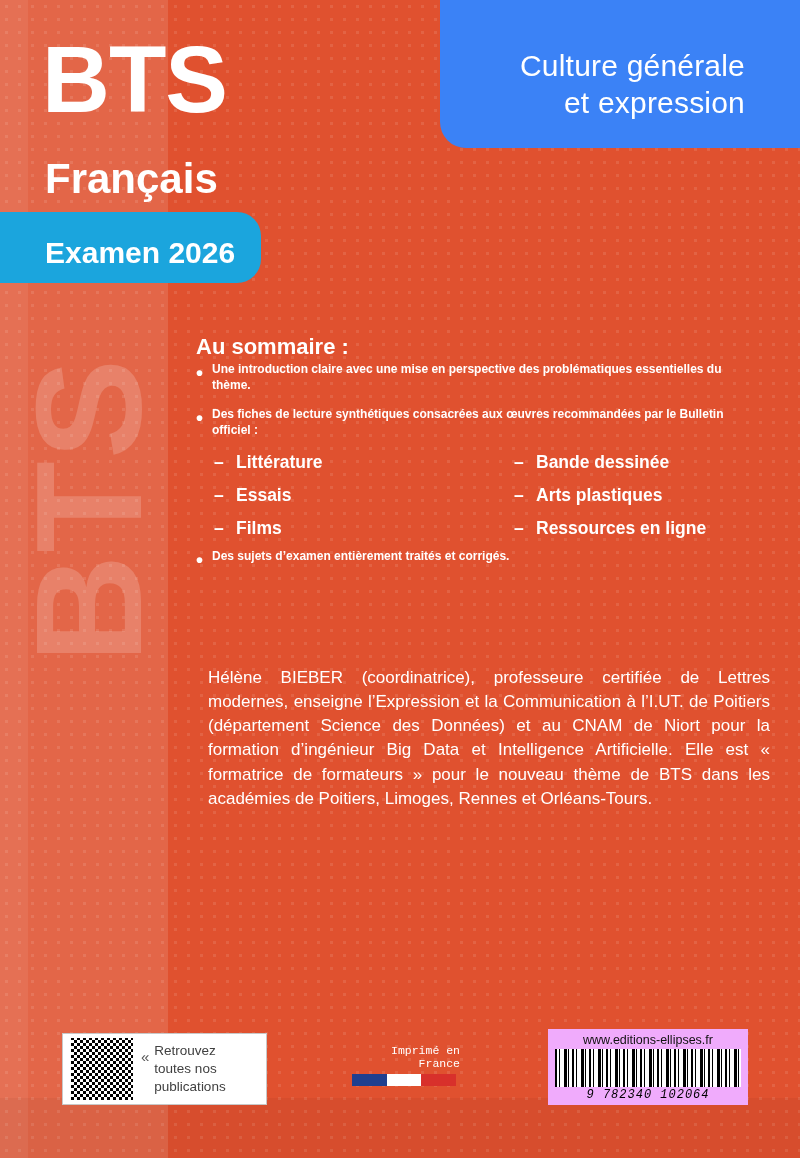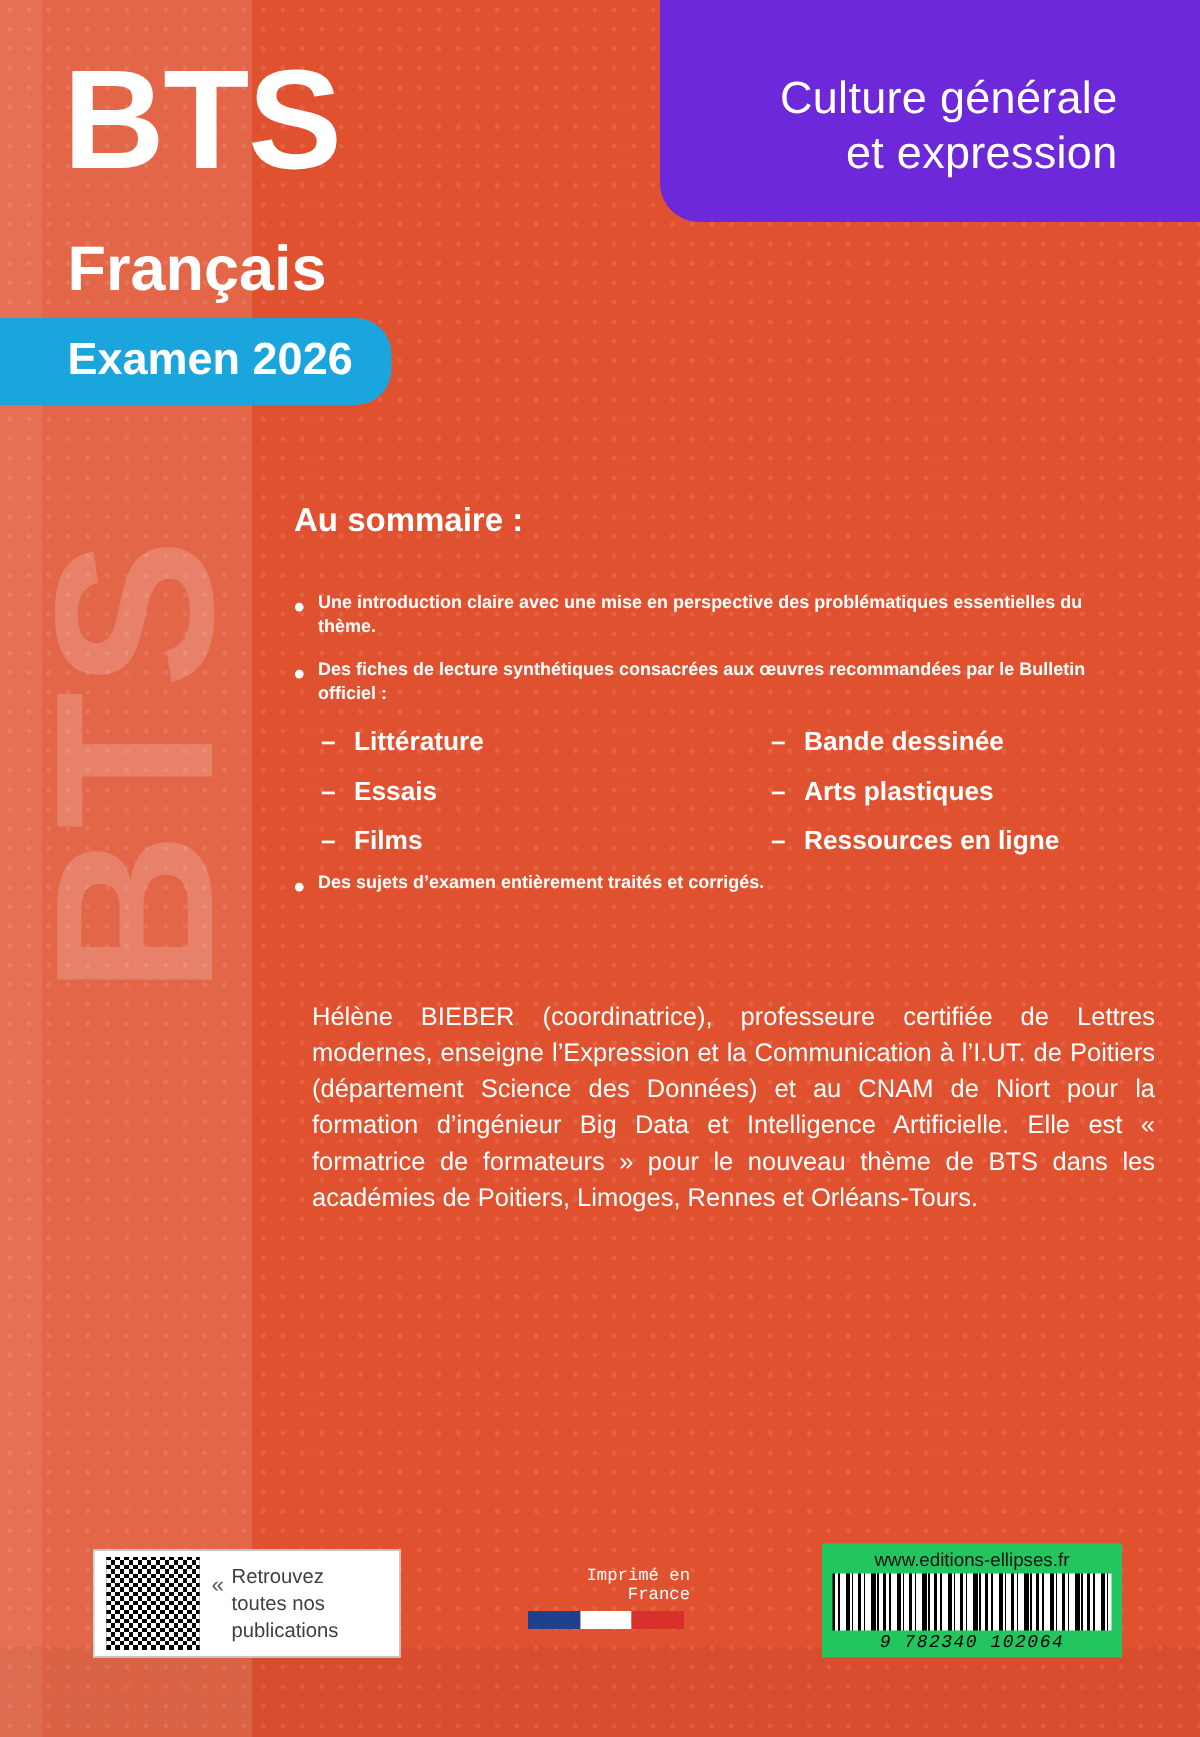--- a/index.html
+++ b/index.html
@@ -61,21 +61,21 @@
     user-select: none;
   }
 
   
   .blue-banner {
     position: absolute;
     right: 0;
     top: 0;
     width: 360px;
     height: 148px;
-    background: #6d28d9;
+    background: #3b82f6;
     border-bottom-left-radius: 26px;
     box-sizing: border-box;
     padding: 48px 55px 0 11px;
     text-align: right;
     color: #ffffff;
   }
   .blue-banner .line {
     font-size: 30px;
     font-weight: 300;
     line-height: 1.22;
@@ -103,21 +103,21 @@
     line-height: 1;
   }
   .exam-badge {
     position: absolute;
     left: 0;
     top: 212px;
     background: #1ba5dd;
     color: #ffffff;
     font-size: 30px;
     font-weight: bold;
-    padding: 11px 26px 13px 45px;
+    padding: 24px 26px 13px 45px;
     border-top-right-radius: 24px;
     border-bottom-right-radius: 24px;
   }
 
   
   .headline {
     position: absolute;
     left: 190px;
     top: 192px;
     width: 580px;
@@ -144,21 +144,21 @@
   .summary {
     position: absolute;
     left: 196px;
     top: 334px;
     width: 560px;
     color: #ffffff;
   }
   .summary-title {
     font-size: 22px;
     font-weight: bold;
-    margin-bottom: 34px;
+    margin-bottom: 2px;
   }
   .bullet-row {
     display: flex;
     align-items: flex-start;
     margin-bottom: 13px;
   }
   .bullet-dot {
     flex: 0 0 auto;
     width: 16px;
     font-size: 20px;
@@ -258,21 +258,21 @@
   .flag .b { background: #1f3f8f; }
   .flag .w { background: #ffffff; }
   .flag .r { background: #d8302b; }
 
   .isbn-box {
     position: absolute;
     right: 52px;
     bottom: 53px;
     width: 200px;
     height: 76px;
-    background: #22c55e;
+    background: #f0abfc;
     box-sizing: border-box;
     padding: 4px 6px 3px 6px;
     text-align: center;
   }
   .isbn-url {
     font-size: 12.5px;
     color: #111;
     margin-bottom: 2px;
   }
   .barcode {

